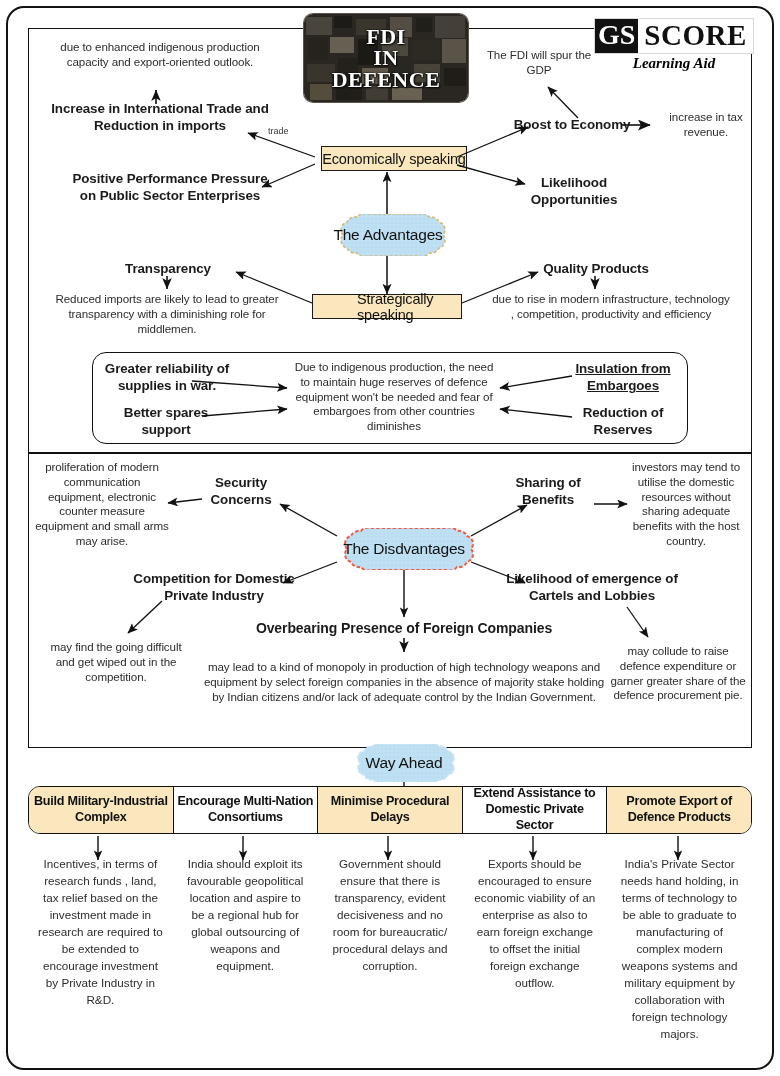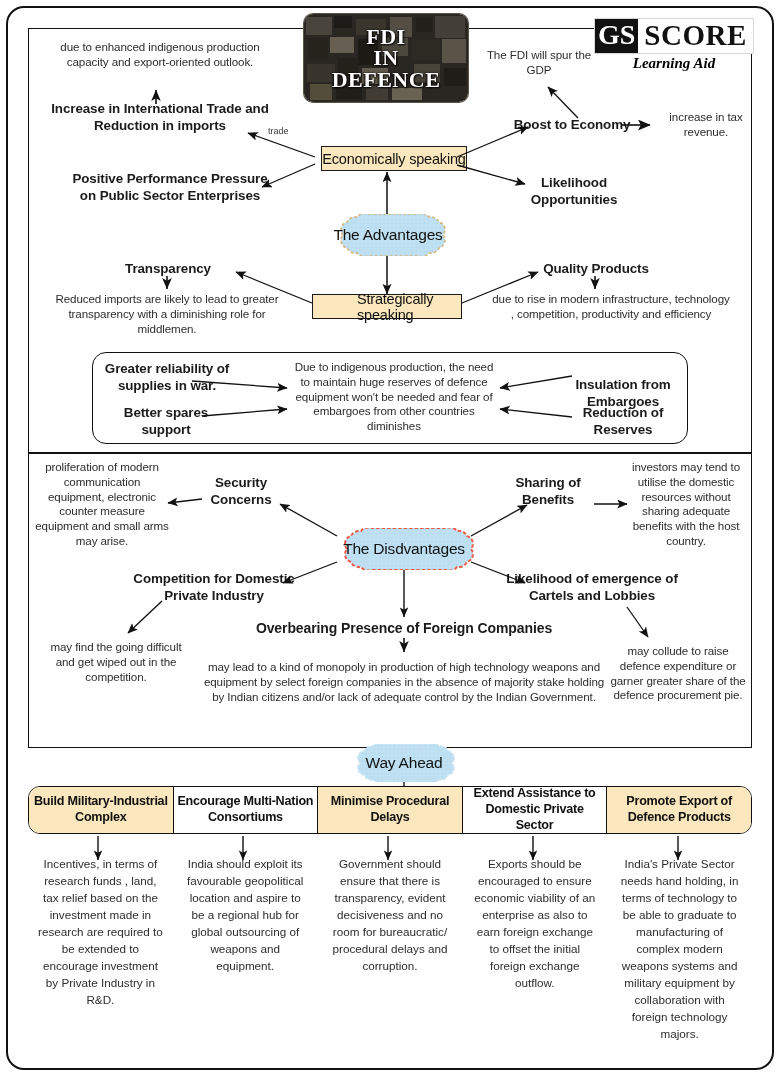--- a/index.html
+++ b/index.html
@@ -360,21 +360,21 @@
 
   <div class="tx hdr" style="left:538px; top:260px; width:116px;">Quality Products</div>
   <div class="tx small" style="left:492px; top:292px; width:238px;">due to rise in modern infrastructure, technology , competition, productivity and efficiency</div>
 
   <div class="tanbox" style="left:312px; top:294px; width:150px; height:25px;padding-left:44px;">Strategically speaking</div>
 
   <div class="roundbox" style="left:92px; top:352px; width:596px; height:92px;"></div>
   <div class="tx hdr" style="left:96px; top:360px; width:142px;">Greater reliability of supplies in war.</div>
   <div class="tx hdr" style="left:102px; top:404px; width:128px;">Better spares support</div>
   <div class="tx small" style="left:290px; top:360px; width:208px;">Due to indigenous production, the need to maintain huge reserves of defence equipment won't be needed and fear of embargoes from other countries diminishes</div>
-  <div class="tx hdr" style="left:562px; top:376px; width:122px;">Insulation from Embargoes</div>
+  <div class="tx hdr" style="left:562px; top:360px; width:122px;text-decoration:underline;">Insulation from Embargoes</div>
   <div class="tx hdr" style="left:562px; top:404px; width:122px;">Reduction of Reserves</div>
 
   <div class="tx small" style="left:34px; top:460px; width:136px;">proliferation of modern communication equipment, electronic counter measure equipment and small arms may arise.</div>
   <div class="tx hdr" style="left:186px; top:474px; width:110px;">Security Concerns</div>
 
   <div class="tx hdr" style="left:500px; top:474px; width:96px;">Sharing of Benefits</div>
   <div class="tx small" style="left:626px; top:460px; width:120px;">investors may tend to utilise the domestic resources without sharing adequate benefits with the host country.</div>
 
   <div class="cloud" style="left:331px; top:528px; width:146px; height:42px;">
     <svg width="146" height="42" viewBox="0 0 146 42">

